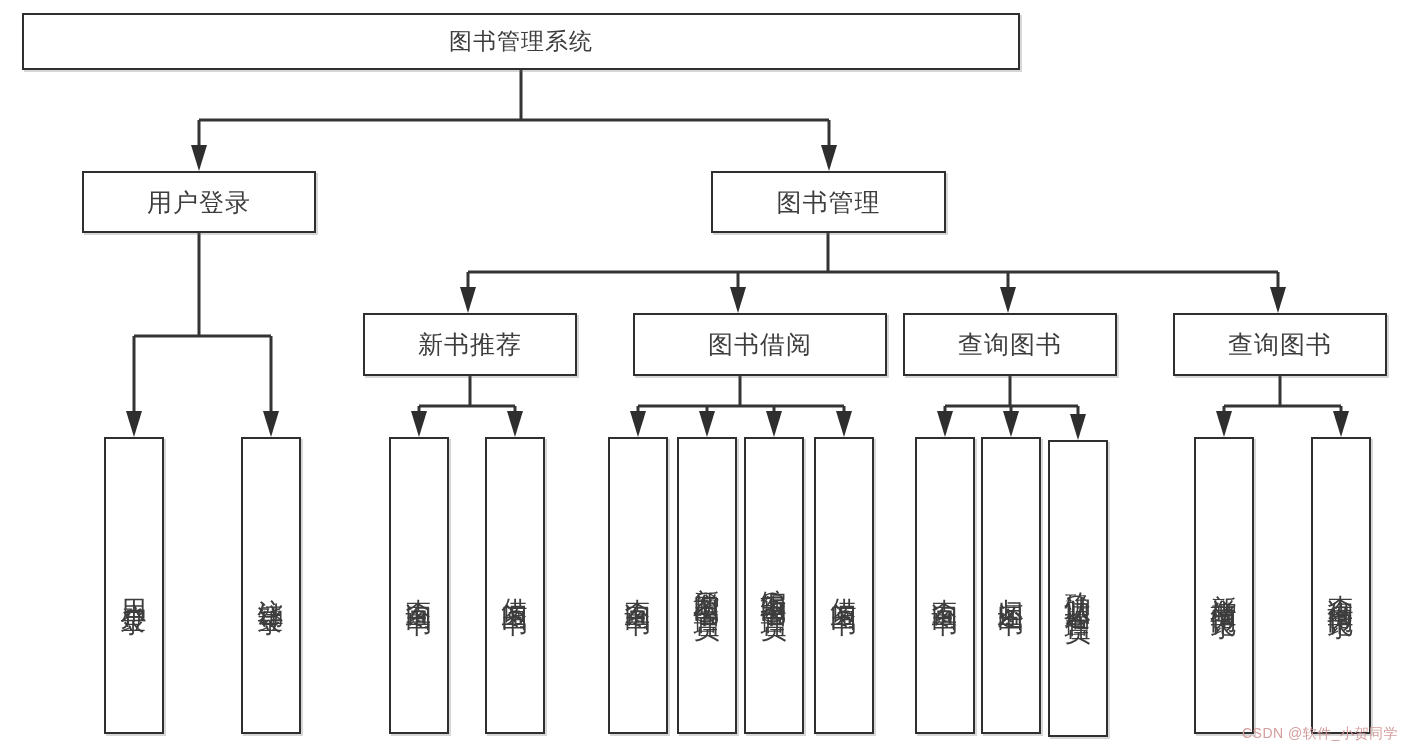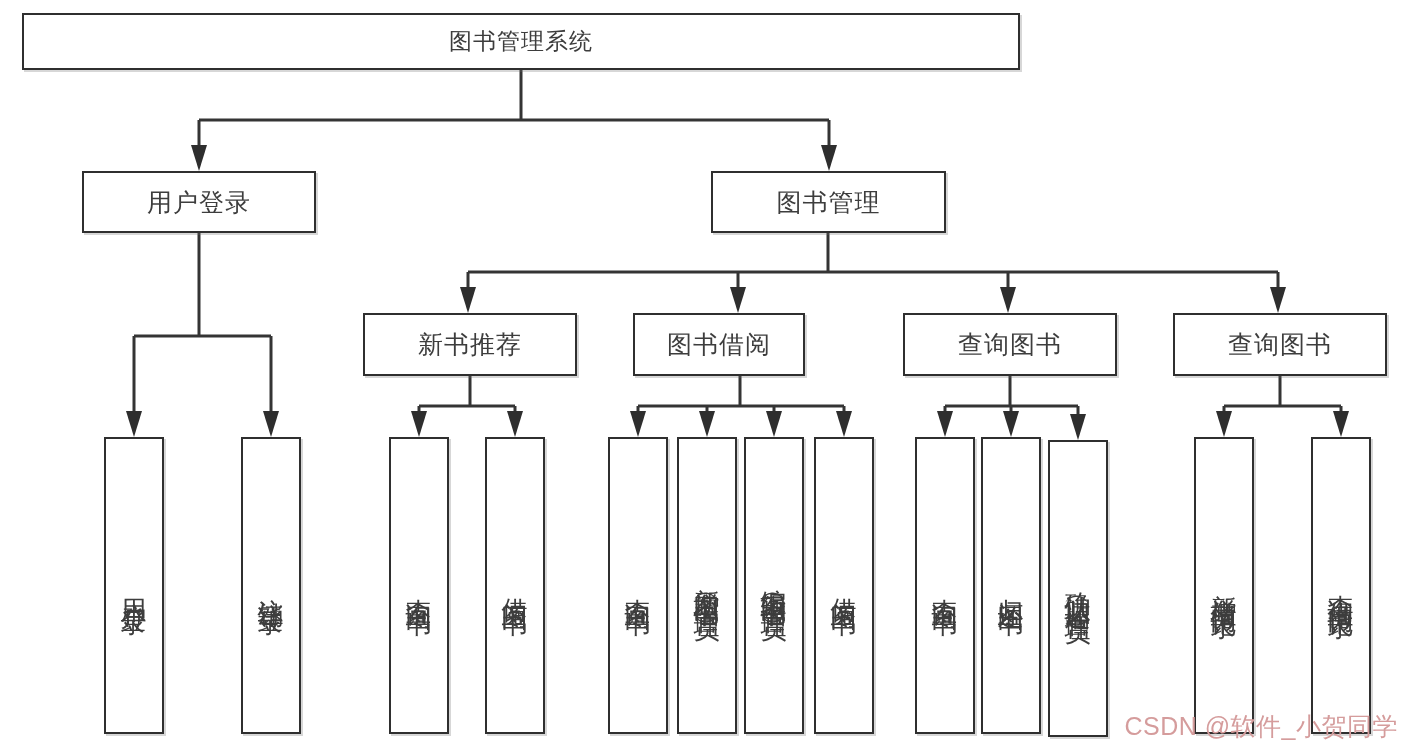--- a/index.html
+++ b/index.html
@@ -41,21 +41,21 @@
     text-orientation:mixed;
     font-size:26px;
     letter-spacing:4px;
     color:#3d3d3d;
     line-height:1;
     white-space:nowrap;
   }
   #watermark{
     position:absolute;
     right:7px;bottom:4px;
-    font-size:25px;
+    font-size:14px;
     letter-spacing:0.5px;
     color:#d59c9c;
     z-index:5;
     white-space:nowrap;
   }
 </style>
 </head>
 <body>
 
 <div id="canvas">
@@ -99,21 +99,21 @@
   <div class="node" style="left:82px;top:171px;width:234px;height:62px">
     <span class="lbl-h">用户登录</span>
   </div>
   <div class="node" style="left:363px;top:313px;width:214px;height:63px">
     <span class="lbl-h">新书推荐</span>
   </div>
 
   <div class="node" style="left:711px;top:171px;width:235px;height:62px">
     <span class="lbl-h">图书管理</span>
   </div>
-  <div class="node" style="left:633px;top:313px;width:172px;height:63px">
+  <div class="node" style="left:633px;top:313px;width:254px;height:63px">
     <span class="lbl-h">图书借阅</span>
   </div>
   <div class="node" style="left:903px;top:313px;width:214px;height:63px">
     <span class="lbl-h">查询图书</span>
   </div>
   <div class="node" style="left:1173px;top:313px;width:214px;height:63px">
     <span class="lbl-h">查询图书</span>
   </div>
 
   <div class="node" style="left:104px;top:437px;width:60px;height:297px">

